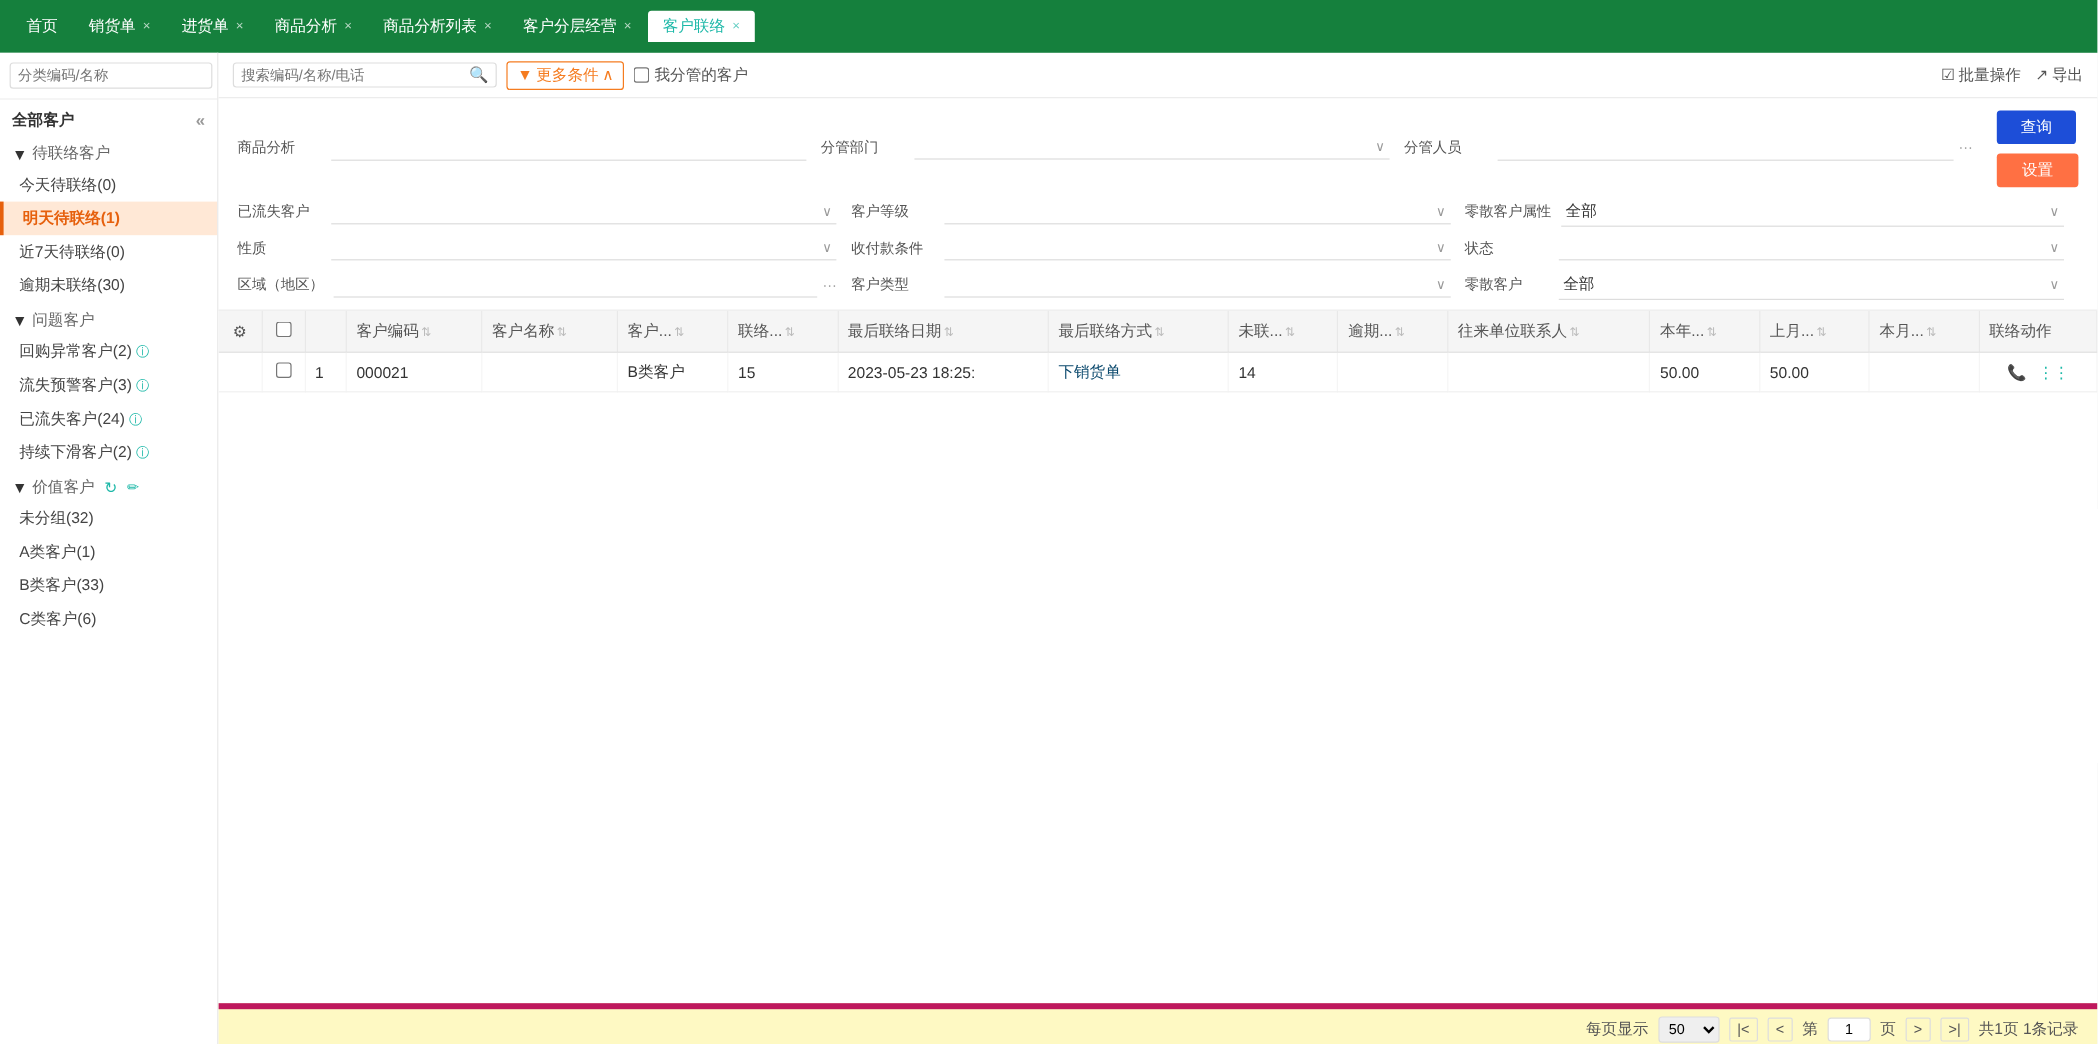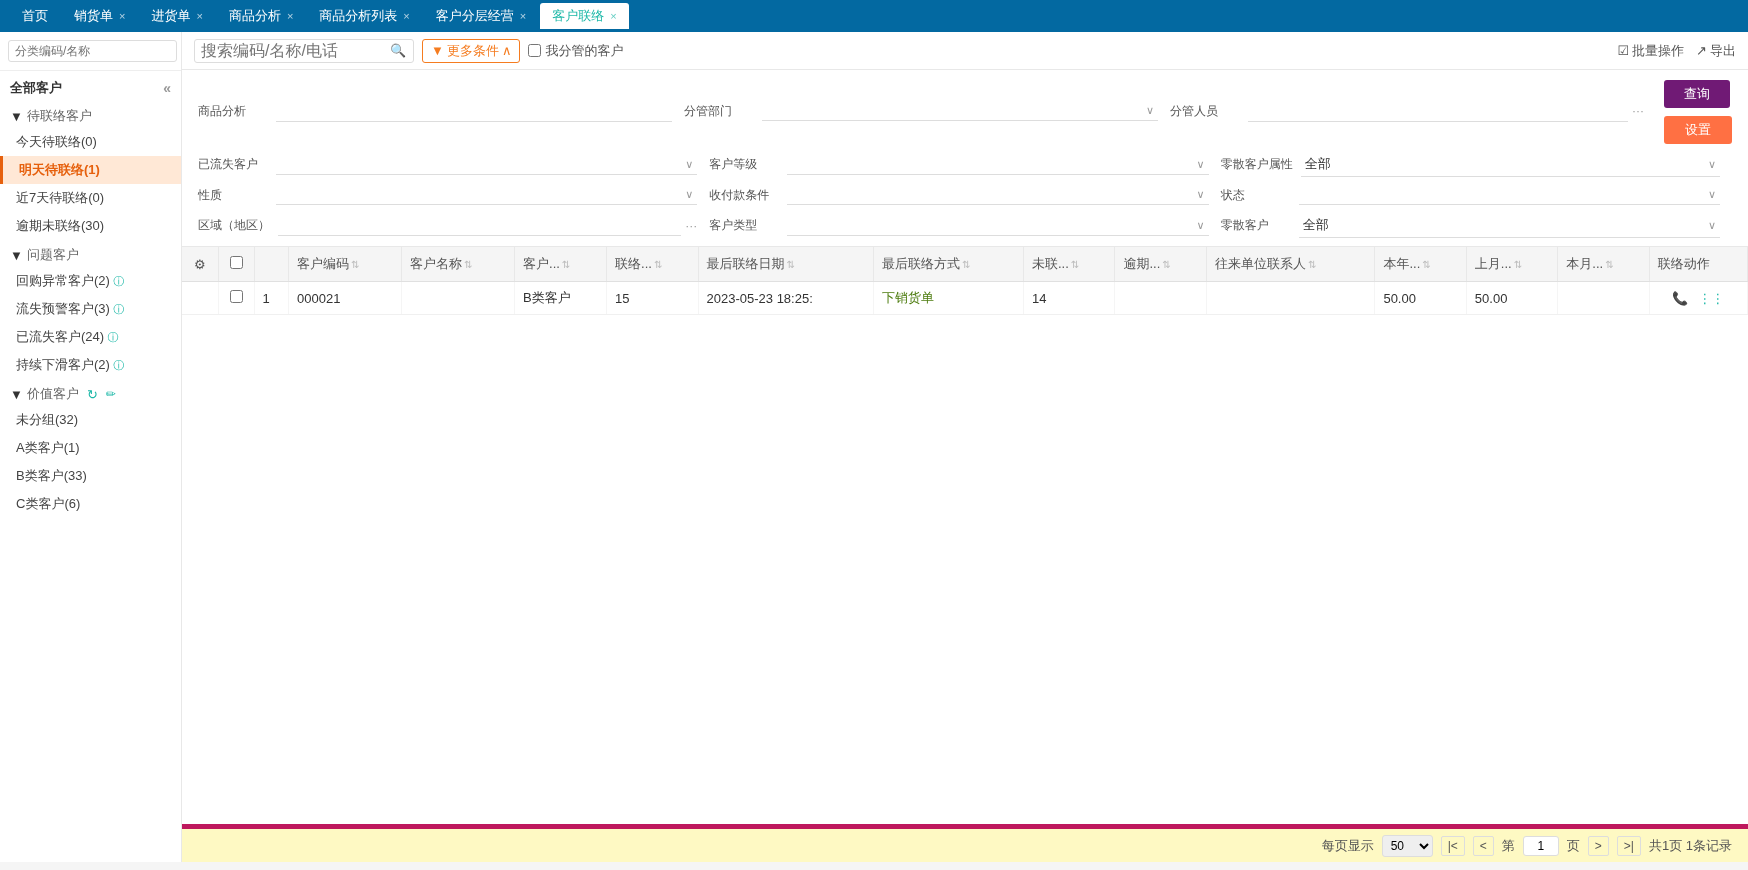--- a/index.html
+++ b/index.html
@@ -1,21 +1,21 @@
 <!DOCTYPE html>
 <html><head>
   <meta charset="utf-8">
   <style>
     * { box-sizing: border-box; margin: 0; padding: 0; font-family: 'Microsoft YaHei', Arial, sans-serif; font-size: 13px; }
     body { background: #f5f5f5; overflow: hidden; }
 
     
     .top-nav {
-      height: 32px;
-      background: #0369a1;
+      height: 44px;
+      background: #15803d;
       display: flex;
       align-items: center;
       padding: 0 10px;
       gap: 2px;
     }
     .nav-item {
       color: #fff;
       padding: 4px 12px;
       border-radius: 3px 3px 0 0;
       cursor: pointer;
@@ -107,21 +107,21 @@
       display: flex;
       align-items: center;
       border: 1px solid #ddd;
       border-radius: 3px;
       padding: 2px 6px;
       width: 220px;
     }
     .toolbar-search input {
       border: none;
       outline: none;
-      font-size: 16px;
+      font-size: 12px;
       color: #999;
       width: 100%;
     }
     .toolbar-search-icon { color: #999; font-size: 13px; margin-left: 4px; cursor: pointer; }
     .more-filter {
       display: flex;
       align-items: center;
       gap: 3px;
       color: #f57c20;
       cursor: pointer;
@@ -198,21 +198,21 @@
       color: #333;
       background: transparent;
       cursor: pointer;
       display: flex;
       align-items: center;
       justify-content: space-between;
     }
     .filter-select-arrow { color: #999; font-size: 11px; }
     .filter-dots { color: #999; font-size: 12px; cursor: pointer; margin-left: 4px; }
     .query-btn {
-      background: #701a75;
+      background: #1d4ed8;
       color: #fff;
       border: none;
       border-radius: 3px;
       padding: 5px 20px;
       cursor: pointer;
       font-size: 13px;
       align-self: flex-start;
       margin-top: 2px;
     }
     .settings-btn {
@@ -257,21 +257,21 @@
     }
     thead th.gear-col { width: 36px; text-align: center; }
     thead th.check-col { width: 36px; text-align: center; }
     tbody td {
       border-bottom: 1px solid #f0f0f0;
       border-right: 1px solid #f5f5f5;
       padding: 7px 8px;
       color: #333;
       white-space: nowrap;
     }
-    .link-text { color: #4d7c0f; cursor: pointer; text-decoration: none; }
+    .link-text { color: #0c4a6e; cursor: pointer; text-decoration: none; }
     .blurred { color: #ccc; background: #eee; border-radius: 2px; min-width: 60px; display: inline-block; }
 
     
     .footer {
       height: 38px;
       background: #fef9c3;
       border-top: 5px solid #be185d;
       display: flex;
       align-items: center;
       justify-content: flex-end;

